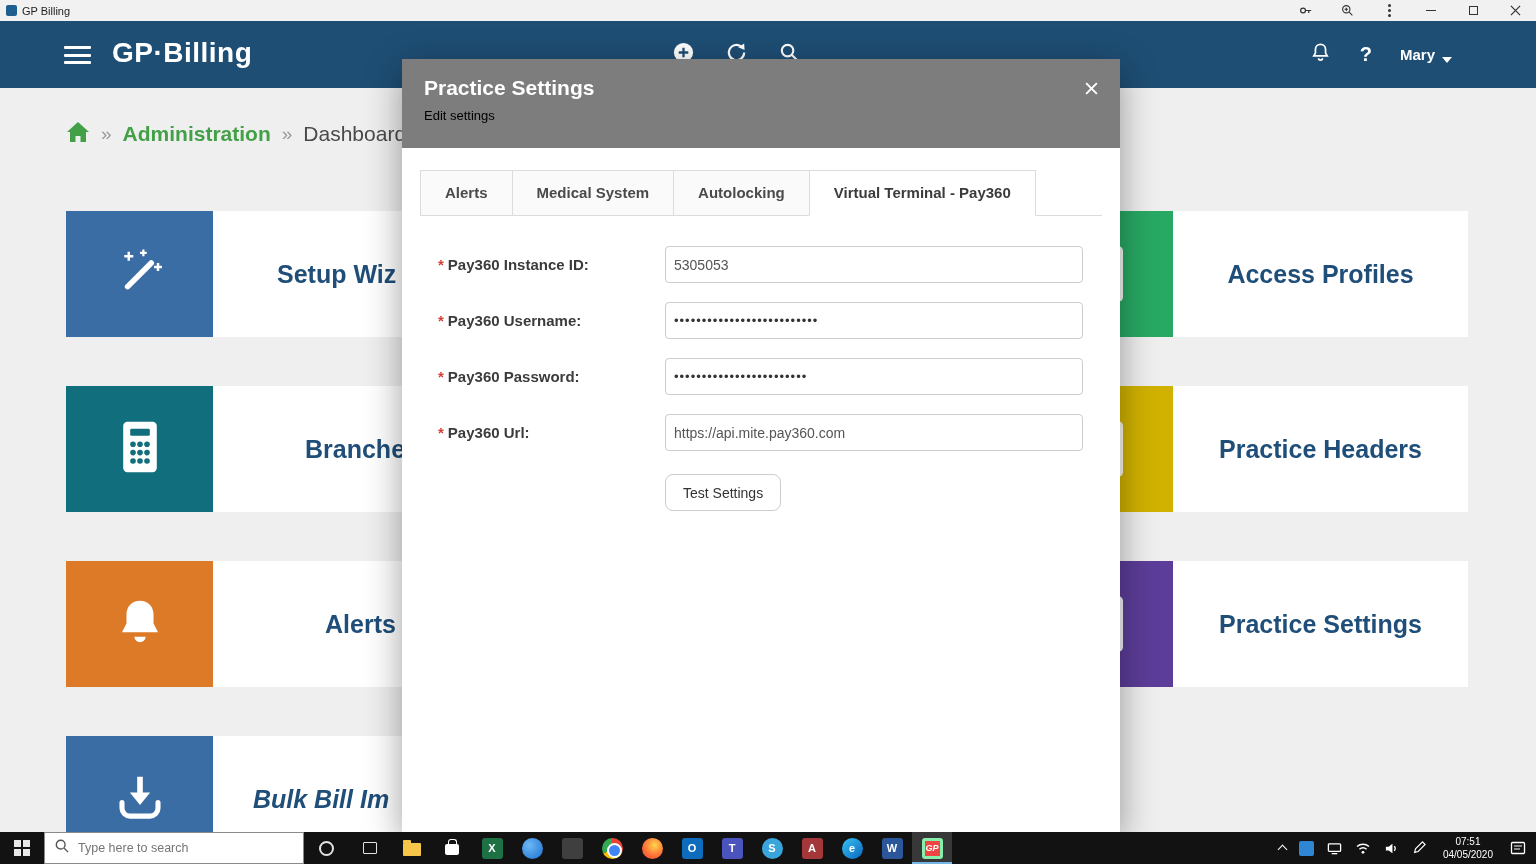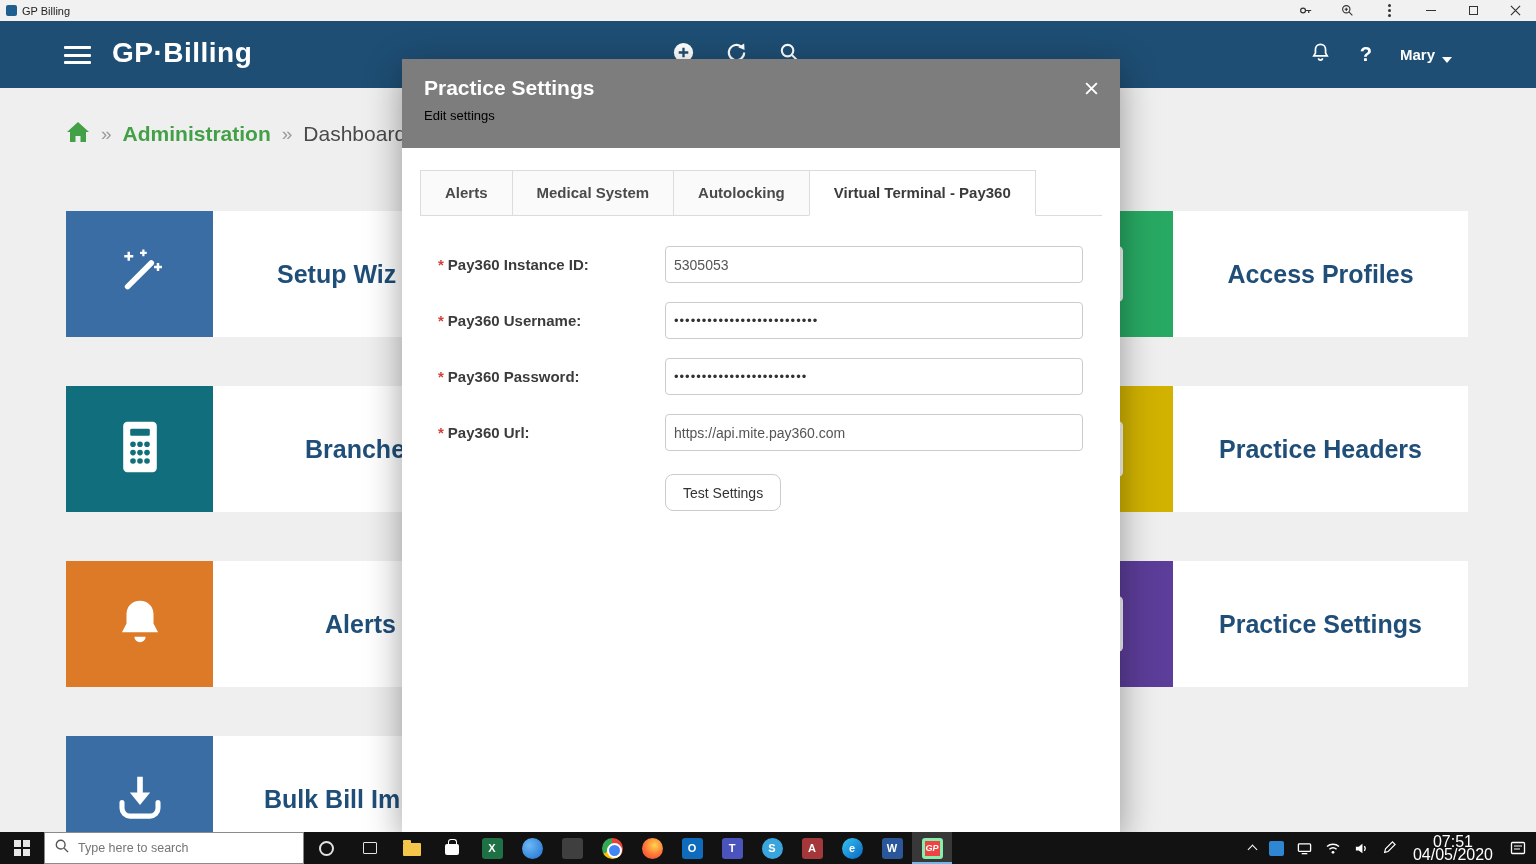--- a/index.html
+++ b/index.html
@@ -41,21 +41,21 @@
   .tileL { position:absolute; left:66px; width:694px; height:126px; background:#fff; display:flex; z-index:1; cursor:pointer; }
   .tileR { position:absolute; left:1026px; width:442px; height:126px; background:#fff; display:flex; z-index:1; cursor:pointer; }
   .t-y1 { top:211px; } .t-y2 { top:386px; } .t-y3 { top:561px; } .t-y4 { top:736px; }
   .iconbox { width:147px; height:100%; flex:none; display:flex; align-items:center; justify-content:center; }
   .c-blue { background:#3a6da4; } .c-teal { background:#116e7c; } .c-orange { background:#dd7a28; }
   .c-green { background:#28a963; } .c-yellow { background:#d1b200; } .c-purple { background:#5c3d99; }
   .labelarea { flex:1; position:relative; }
   .tile-label { position:absolute; top:50%; transform:translateY(-50%); white-space:nowrap;
     color:#1f4e79; font-size:25px; font-weight:700; }
   .off1 .tile-label { left:64px; } .off2 .tile-label { left:92px; }
-  .off3 .tile-label { left:112px; } .off4 .tile-label { left:51px; }
+  .off3 .tile-label { left:112px; } .off4 .tile-label { left:40px;font-style:italic; }
   .tileR .labelarea { display:flex; align-items:center; justify-content:center; }
   .tileR .tile-label { position:static; transform:none; }
   .ghost-glyph { width:46px; height:56px; background:#fff; border-radius:5px; opacity:.95; }
 
   
   .modal { position:absolute; left:402px; top:59px; width:718px; height:773px; background:#fff; z-index:50;
     box-shadow:0 10px 34px rgba(0,0,0,.38); }
   .modal-header { height:89px; background:#7d7d7d; color:#fff; padding:17px 22px 0; position:relative; }
   .modal-title { font-size:21px; font-weight:700; }
   .modal-sub { font-size:13px; color:#000000; margin-top:8px; }
@@ -109,21 +109,21 @@
   .k-chrome::after { content:""; position:absolute; left:5px; top:5px; width:11px; height:11px;
     background:#4285f4; border:2px solid #fff; border-radius:50%; }
   .k-firefox { background:radial-gradient(circle at 60% 35%, #ffd54a, #ff7139 55%, #e8442d); }
   .k-outlook { background:#0f6cbd; } .k-teams { background:#4b53bc; } .k-skype { background:#3aa5dc; }
   .k-access { background:#a4373a; } .k-edge { background:linear-gradient(135deg,#35c2f2,#0a67c0); }
   .k-word { background:#2b579a; } .k-gp { background:#ef4444; border:3px solid #86efac; font-size:9px;font-style:italic; }
   .tb-tray { margin-left:auto; display:flex; align-items:center; gap:13px; padding-right:10px; }
   .chev-up { width:7px; height:7px; border-left:1.6px solid #fff; border-top:1.6px solid #fff;
     transform:rotate(45deg); margin-top:3px; cursor:pointer; }
   .tray-sq { width:15px; height:15px; background:#2f87d3; border-radius:2px; cursor:pointer; }
-  .clock { font-size:16px; line-height:13px; text-align:center; cursor:default; padding:0 4px; }
+  .clock { font-size:10px; line-height:13px; text-align:center; cursor:default; padding:0 4px; }
   .trayicon { display:flex; align-items:center; cursor:pointer; }
 </style>
 </head>
 <body>
 
 <div class="screen">
 
   <div class="titlebar">
     <span class="tb-appicon"></span>
     <span class="tb-title">GP Billing</span>

